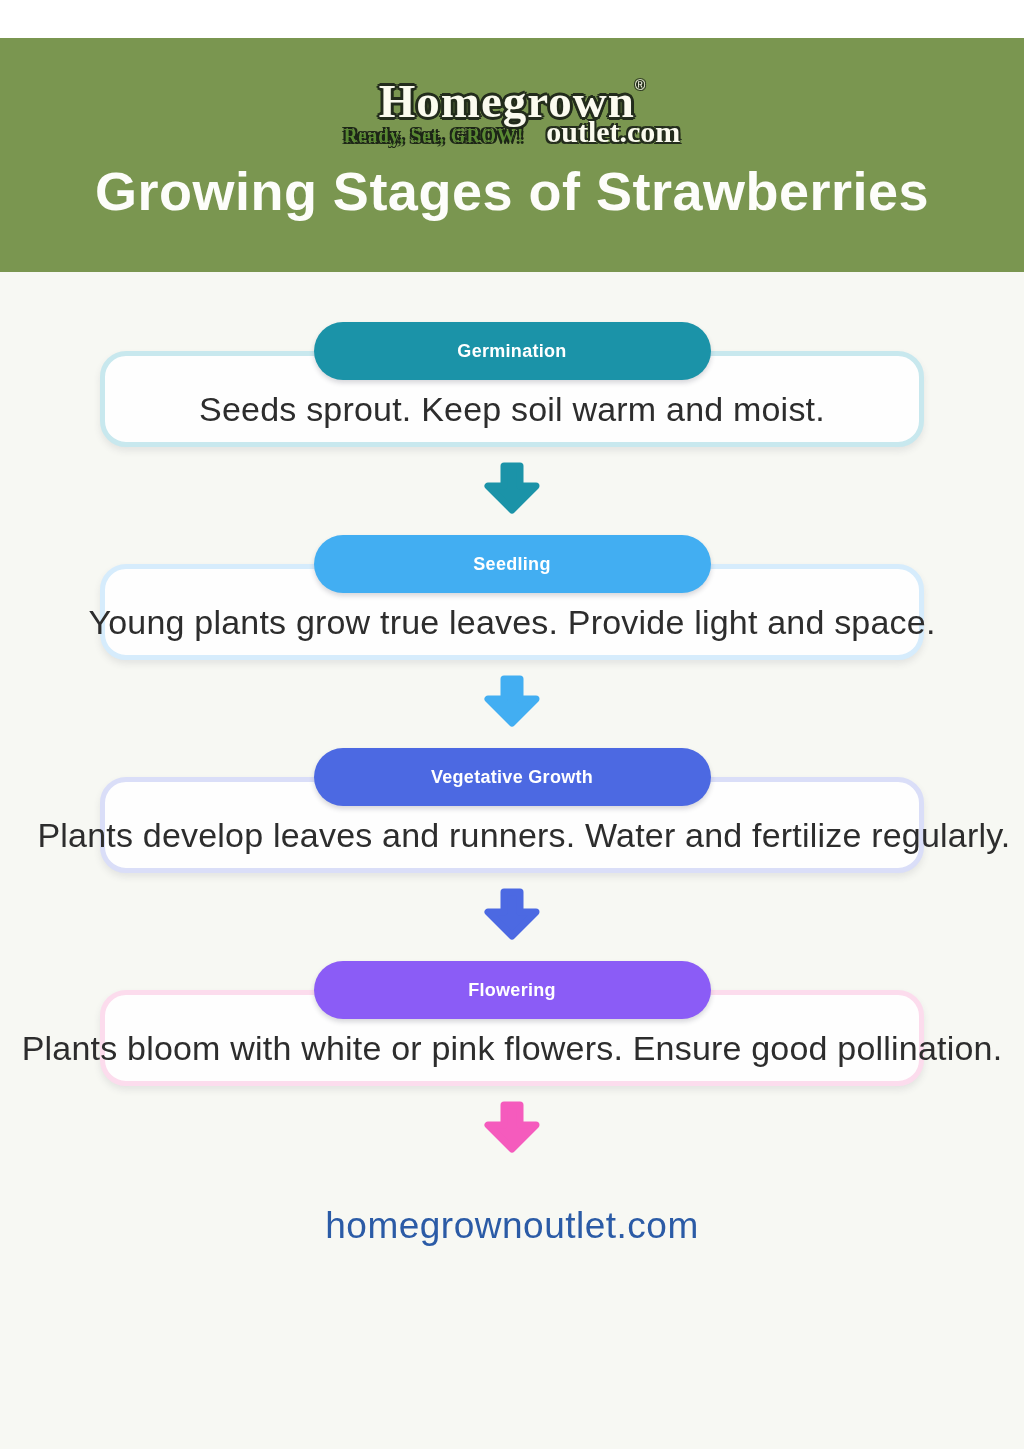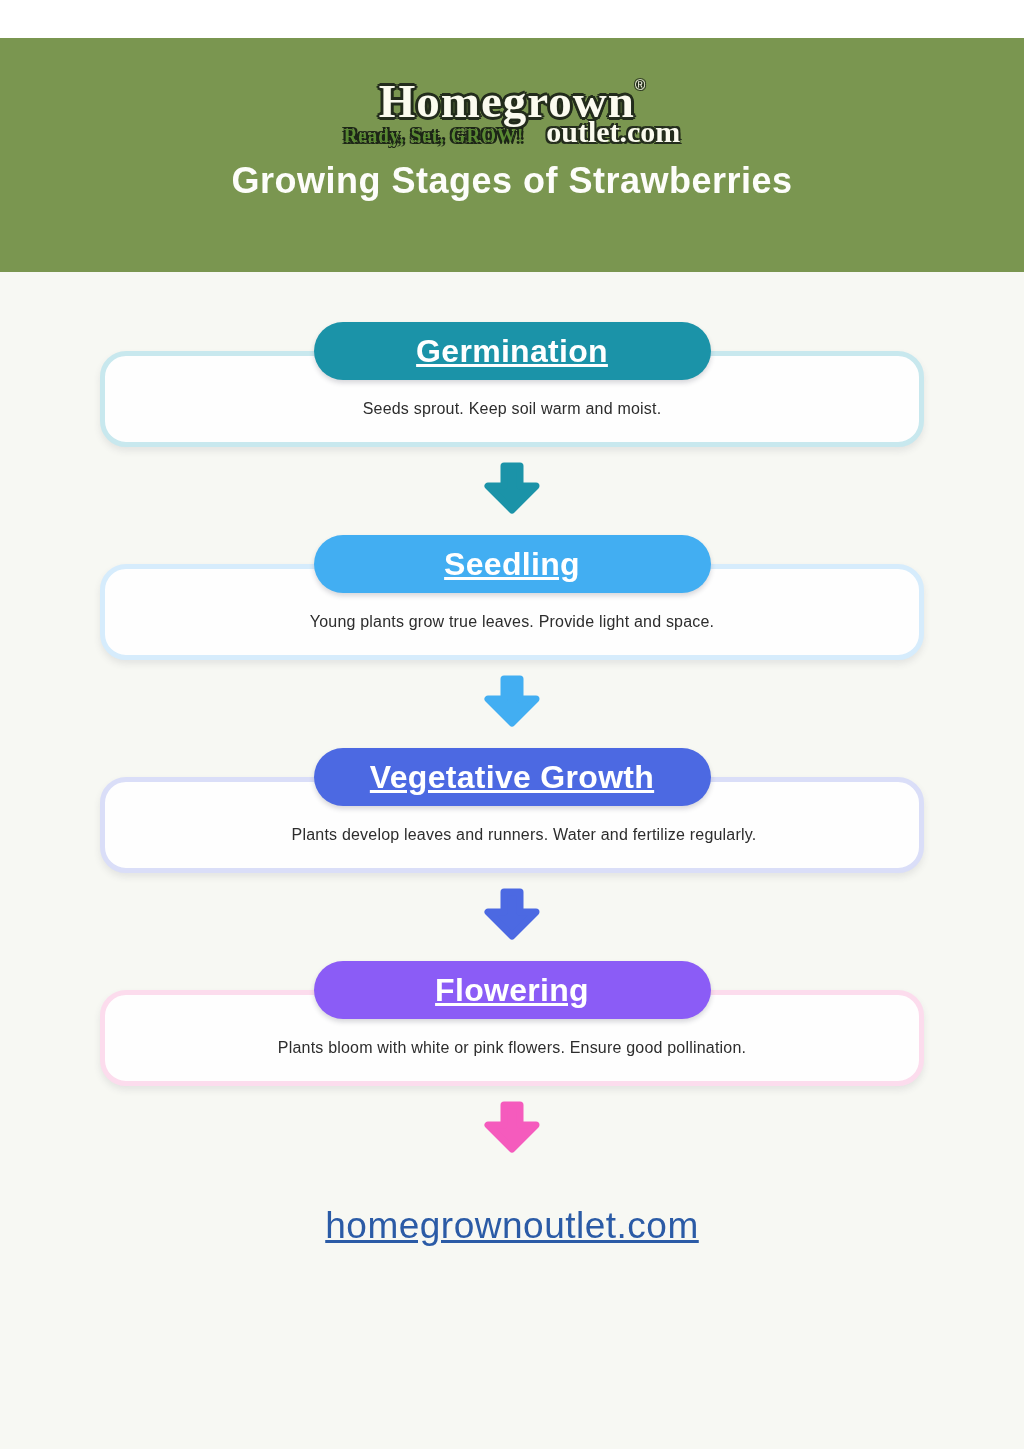--- a/index.html
+++ b/index.html
@@ -75,21 +75,21 @@
     font-weight: bold;
     font-size: 30px;
     color: #fbfbef;
     text-shadow:
       -2px -2px 0 #232c1c, 2px -2px 0 #232c1c,
       -2px  2px 0 #232c1c, 2px  2px 0 #232c1c;
   }
 
   .page-title {
     margin-top: 13px;
-    font-size: 36px;
+    font-size: 54px;
     font-weight: bold;
     letter-spacing: 0.5px;
     color: #fdfdfa;
   }
 
   
   .flow {
     width: 824px;
     margin: 50px auto 0 auto;
   }
@@ -103,44 +103,43 @@
     height: 58px;
     margin: 0 auto;
     border-radius: 29px;
     display: flex;
     align-items: center;
     justify-content: center;
     box-shadow: 0 3px 5px rgba(40, 40, 60, 0.18);
   }
   .stage-pill-label {
     color: #ffffff;
-    font-size: 32px;
+    font-size: 18px;
     font-weight: bold;
     letter-spacing: 0.3px;
-    text-decoration: underline;
   }
 
   .stage-card {
     position: relative;
     z-index: 1;
     margin-top: -29px;
     width: 824px;
     min-height: 96px;
     background: #fefefe;
     border: 5px solid #cccccc; 
     border-radius: 26px;
     display: flex;
     align-items: center;
     justify-content: center;
     padding: 32px 24px 12px 24px;
     box-shadow: 0 4px 7px rgba(60, 60, 80, 0.10);
   }
   .stage-desc {
     color: #2d2d2d;
-    font-size: 16px;
+    font-size: 34px;
     letter-spacing: 0.2px;
     text-align: left;
     white-space: nowrap;
   }
 
   .arrow-row {
     height: 52px;
     margin: 15px 0 21px 0;
     display: flex;
     justify-content: center;
@@ -149,21 +148,20 @@
   
   .footer {
     margin-top: 52px;
     text-align: center;
   }
   .footer-site {
     font-size: 37px;
     font-weight: 500;
     letter-spacing: 0.5px;
     color: #2b5ba6;
-    text-decoration: underline;
   }
 </style>
 </head>
 <body>
 
 <div class="page">
 
   <div class="top-strip"></div>
 
   <div class="header" style="background: rgb(122, 150, 80);">

